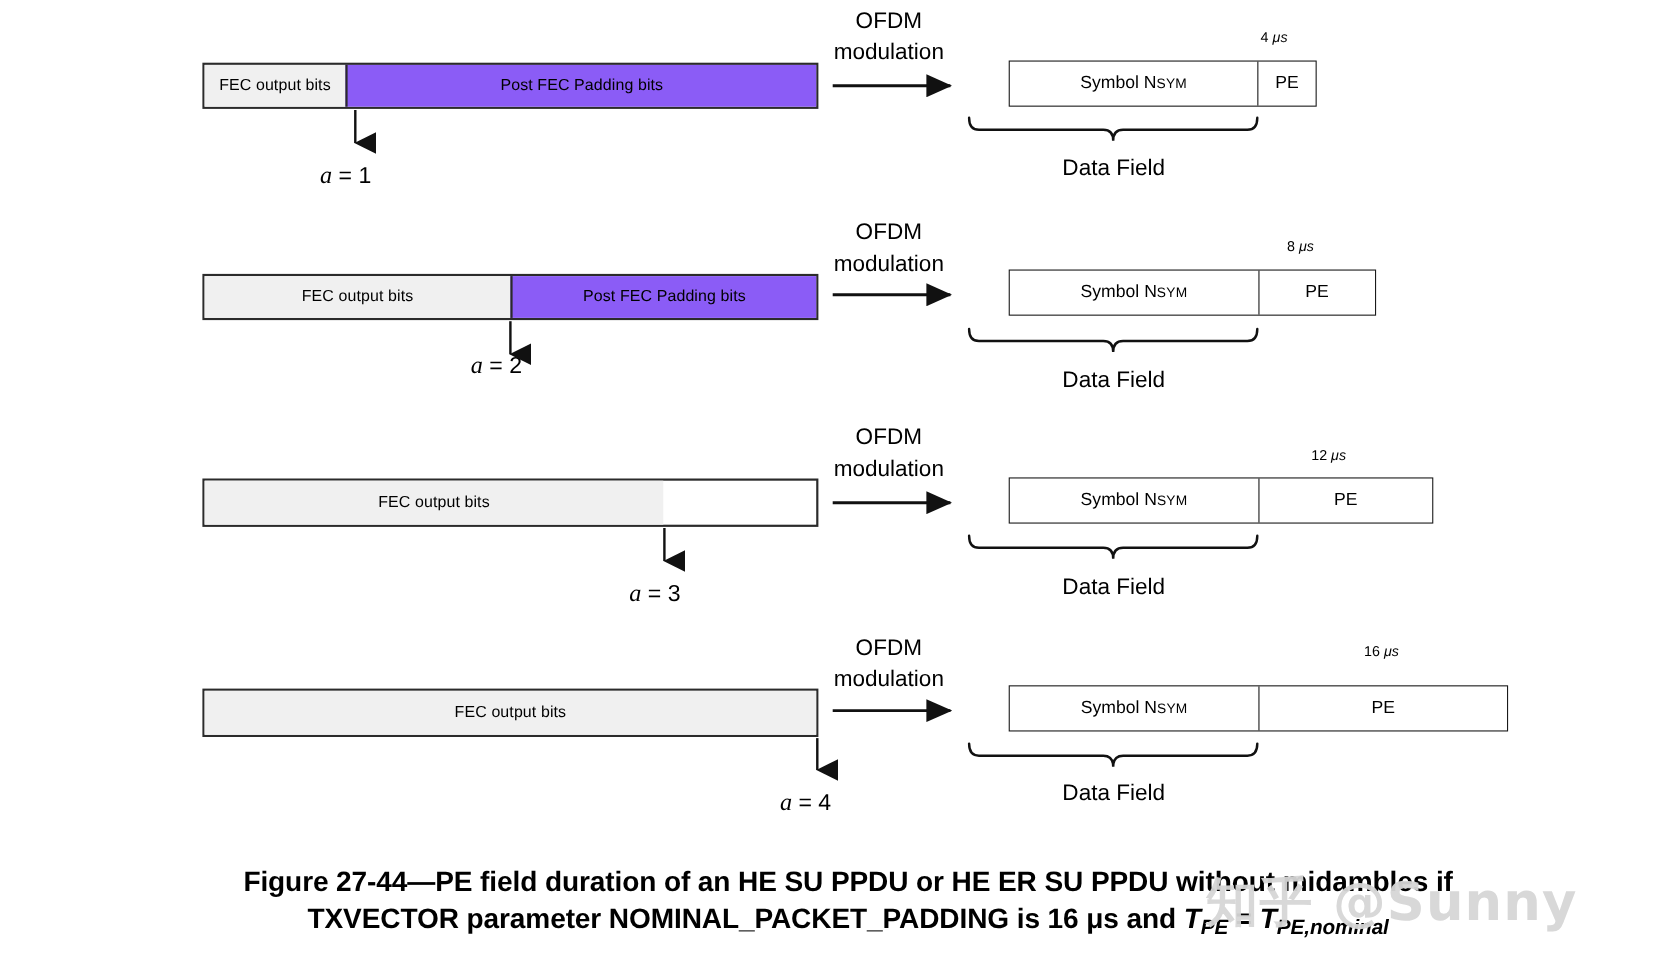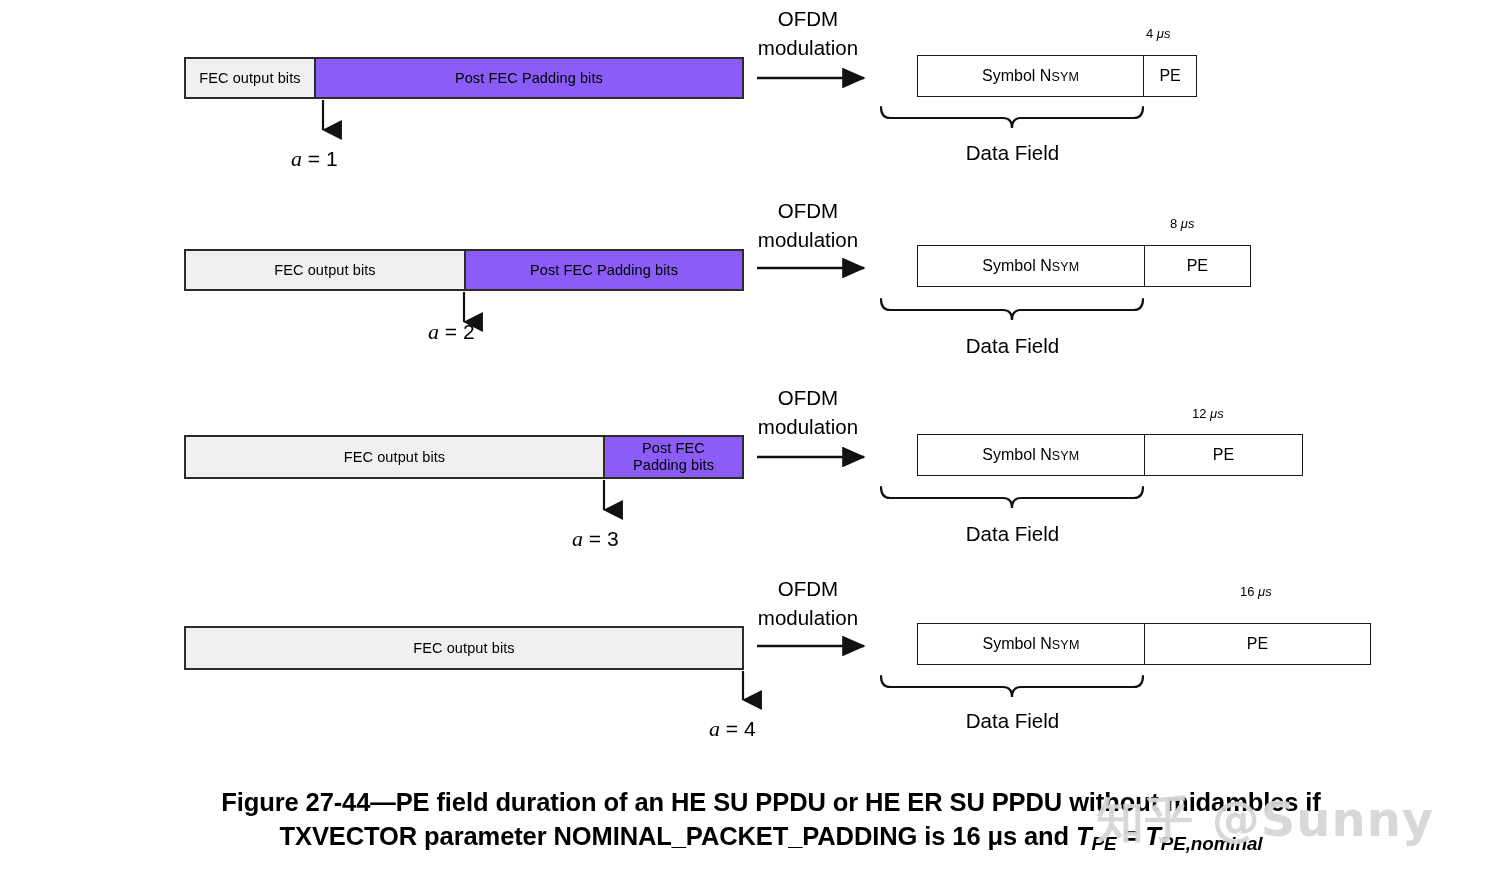--- a/index.html
+++ b/index.html
@@ -180,26 +180,20 @@
   </div>
 
   <div class="datafield-label" style="left:880px;top:334px;width:265px;">
     <span>Data Field</span>
   </div>
 
   <div class="bar" style="left:184px;top:435px;width:560px;height:44px;">
     <div class="seg fec" style="width:75%;">
       <span>FEC output bits</span>
     </div>
-    <div class="seg pad" style="width:25%;">
-      <span>
-        <span>Post FEC</span><br>
-        <span>Padding bits</span>
-      </span>
-    </div>
   </div>
 
   <div class="a-label" style="left:572px;top:526px;">
     <i>a</i><span> = 3</span>
   </div>
 
   <div class="ofdm-label" style="left:742px;top:383px;width:132px;">
     <span>OFDM</span><br>
     <span>modulation</span>
   </div>

